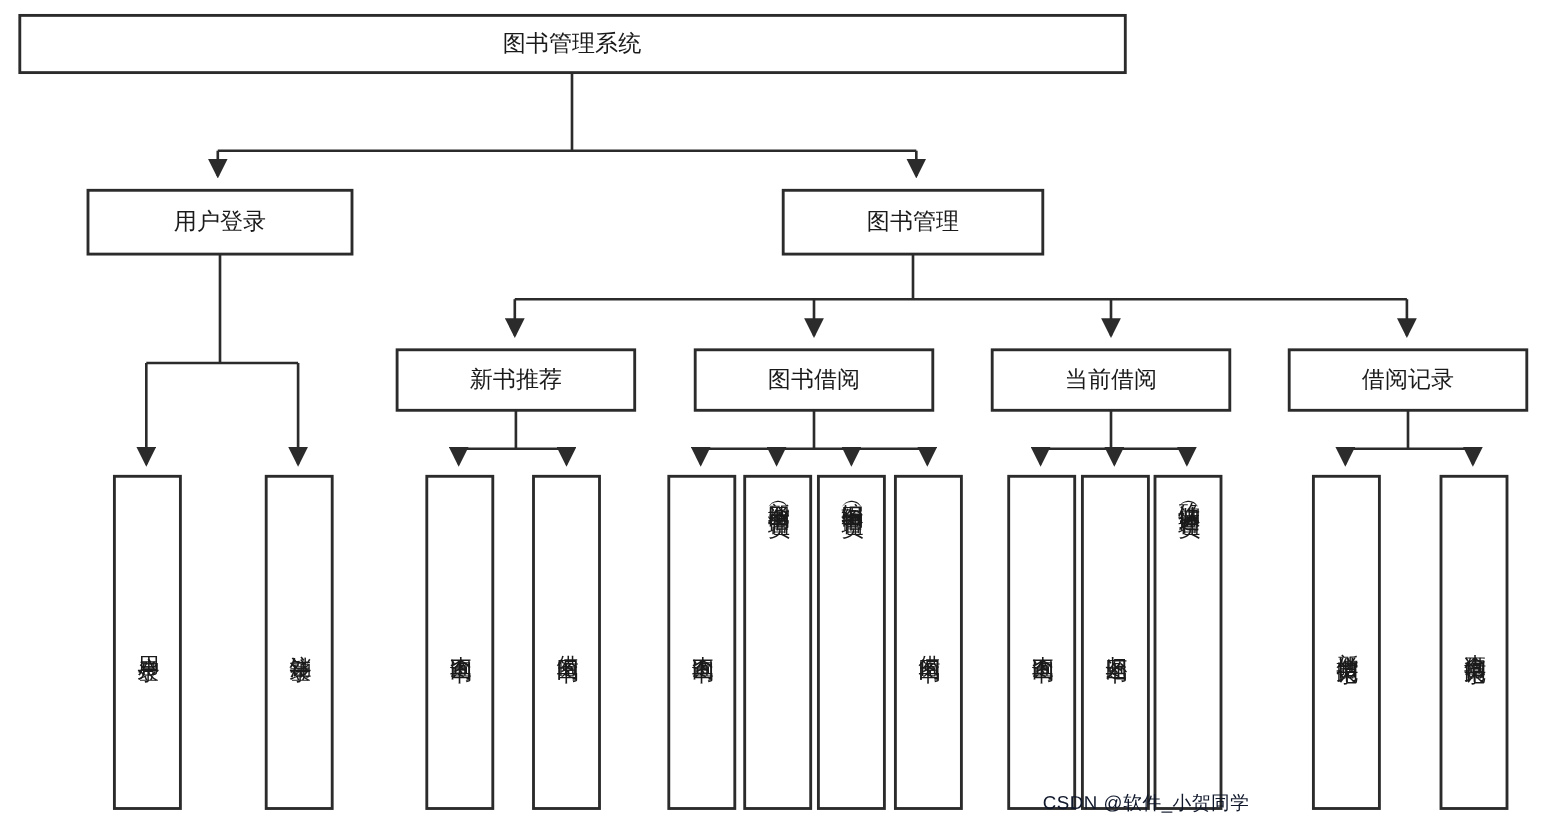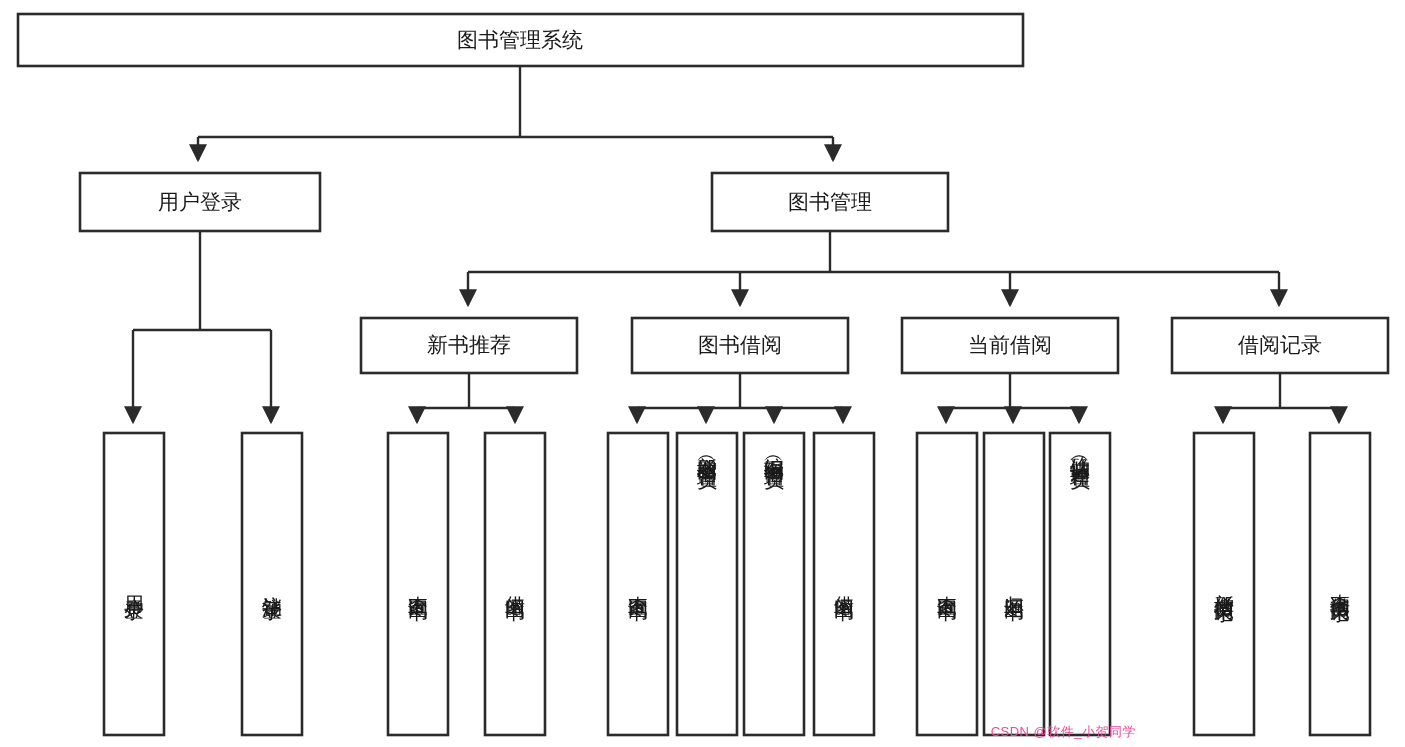--- a/index.html
+++ b/index.html
@@ -67,22 +67,22 @@
     letter-spacing: 2px;
     color: #1a1a1a;
     white-space: nowrap;
     text-align: center;
   }
   #watermark {
     position: absolute;
     right: 10px;
     bottom: 6px;
     font-family: "Liberation Sans", "DejaVu Sans", sans-serif;
-    font-size: 13px;
-    color: #ec4899;
+    font-size: 17px;
+    color: #0f172a;
     letter-spacing: 0.5px;
     white-space: nowrap;
     pointer-events: none;
   }
 </style>
 </head>
 <body>
 
 <div id="diagram-root">
 

